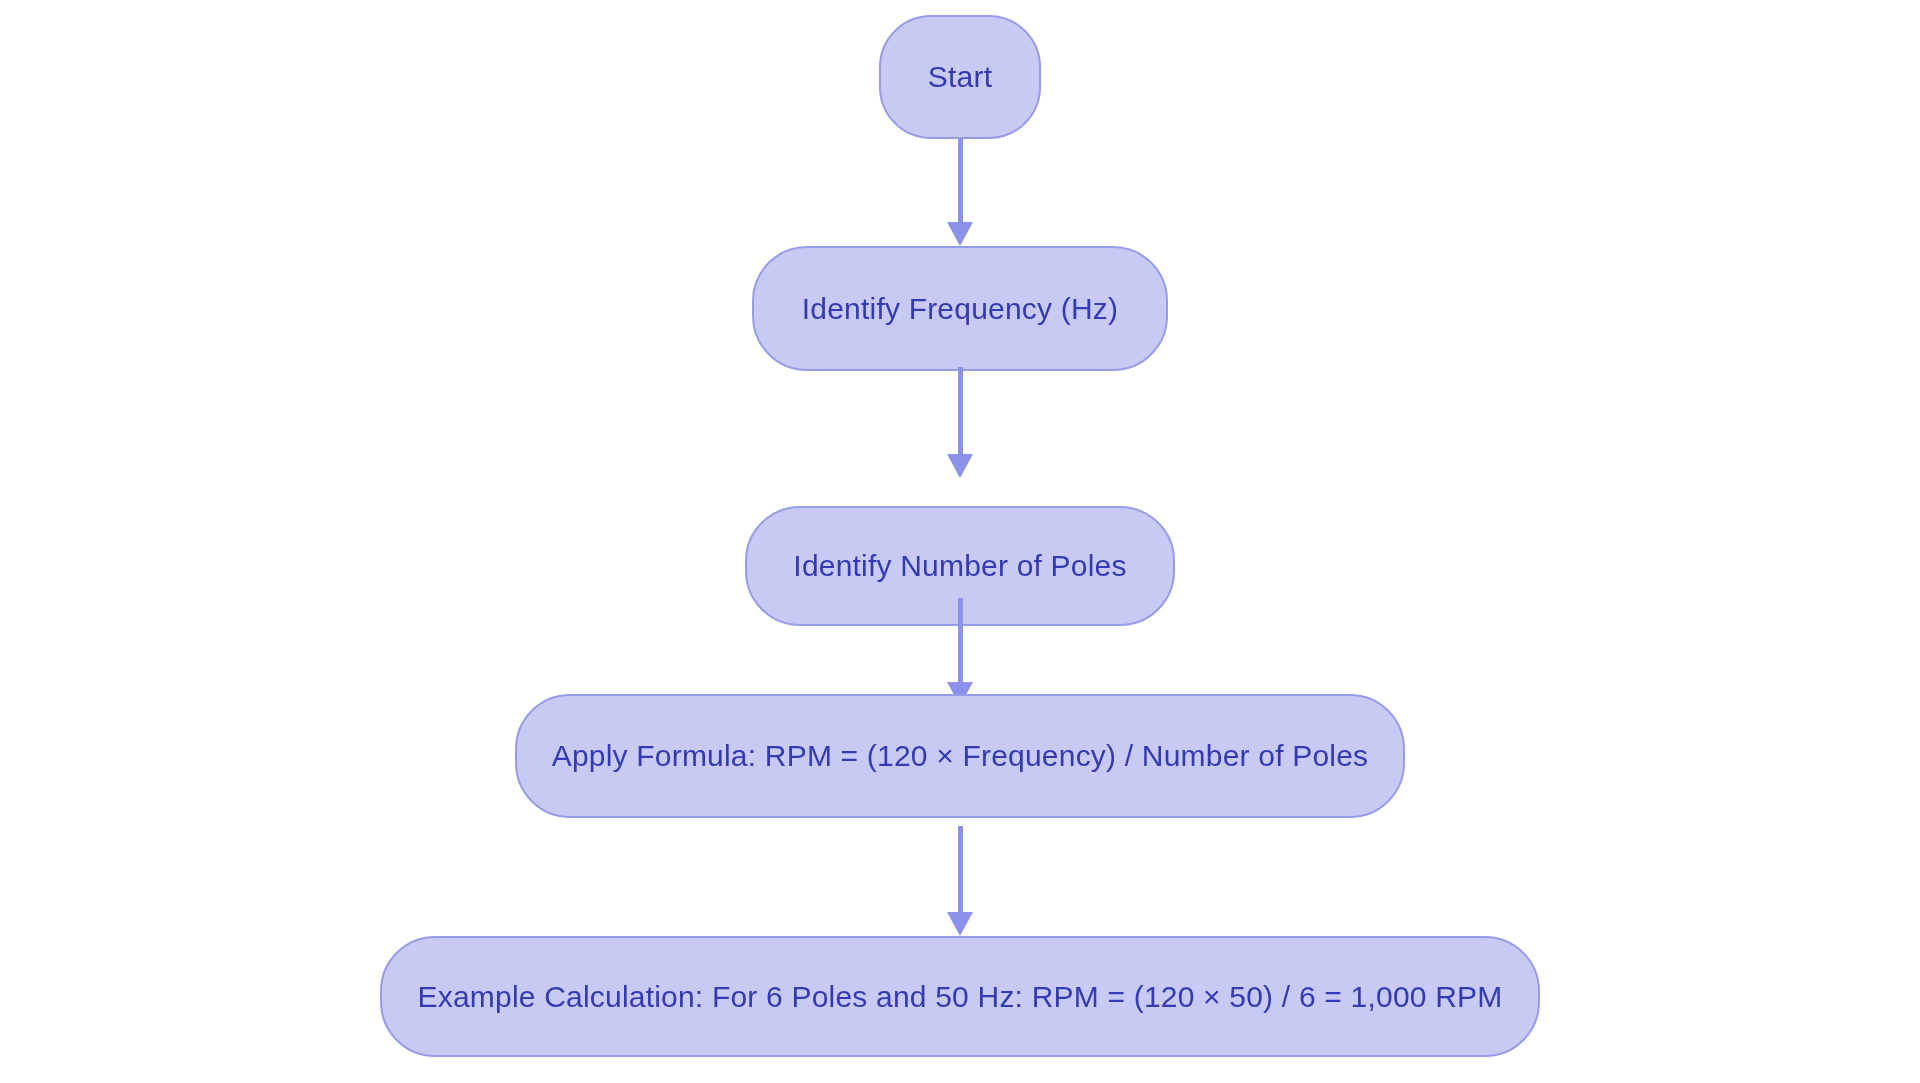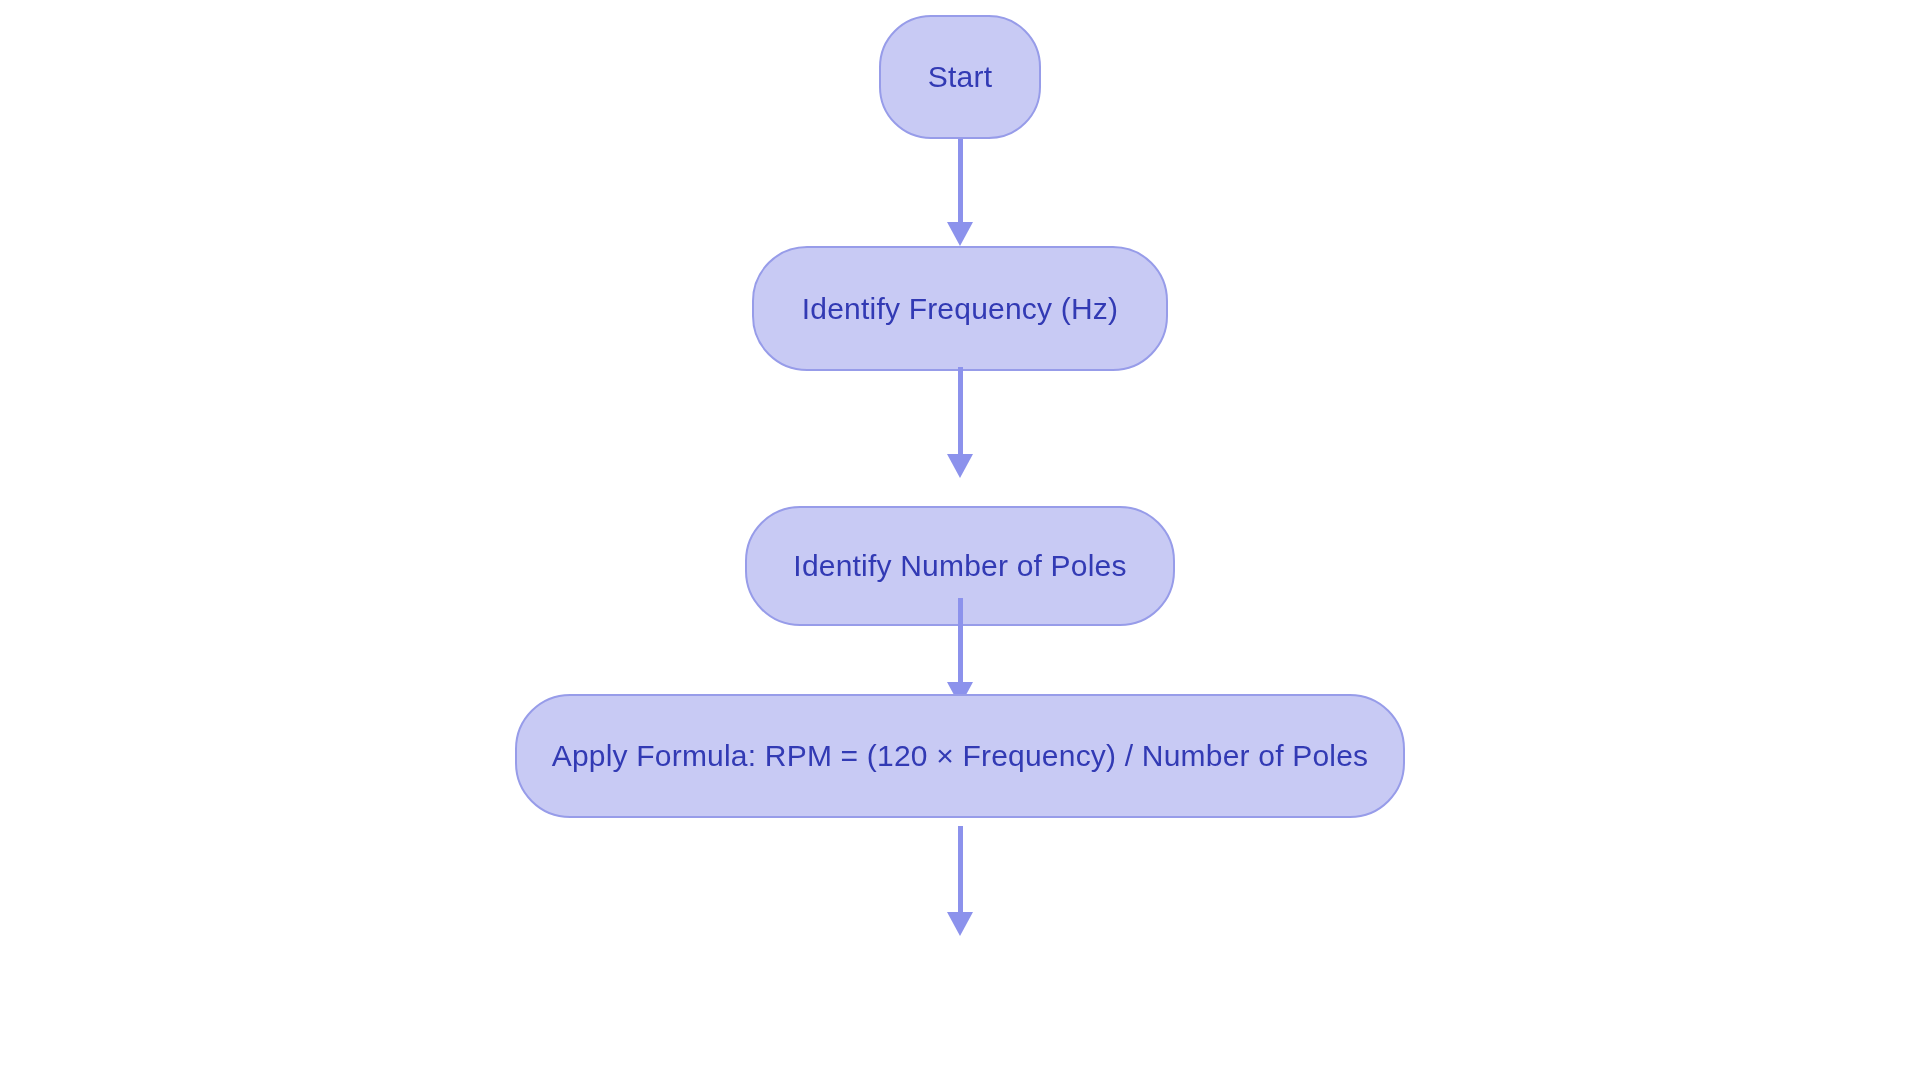--- a/index.html
+++ b/index.html
@@ -99,14 +99,17 @@
 
   <div class="node process" id="node-step-formula">
     <span>Apply Formula: RPM = (120 × Frequency) / Number of Poles</span>
   </div>
 
   <div class="arrow" id="arrow-4">
     <div class="line"></div>
     <div class="head"></div>
   </div>
 
+  <div class="node process" id="node-step-example">
+    <span>Example Calculation: For 6 Poles and 50 Hz: RPM = (120 × 50) / 6 = 1,000 RPM</span>
+  </div>
 
 </div>
 
 </body></html>

